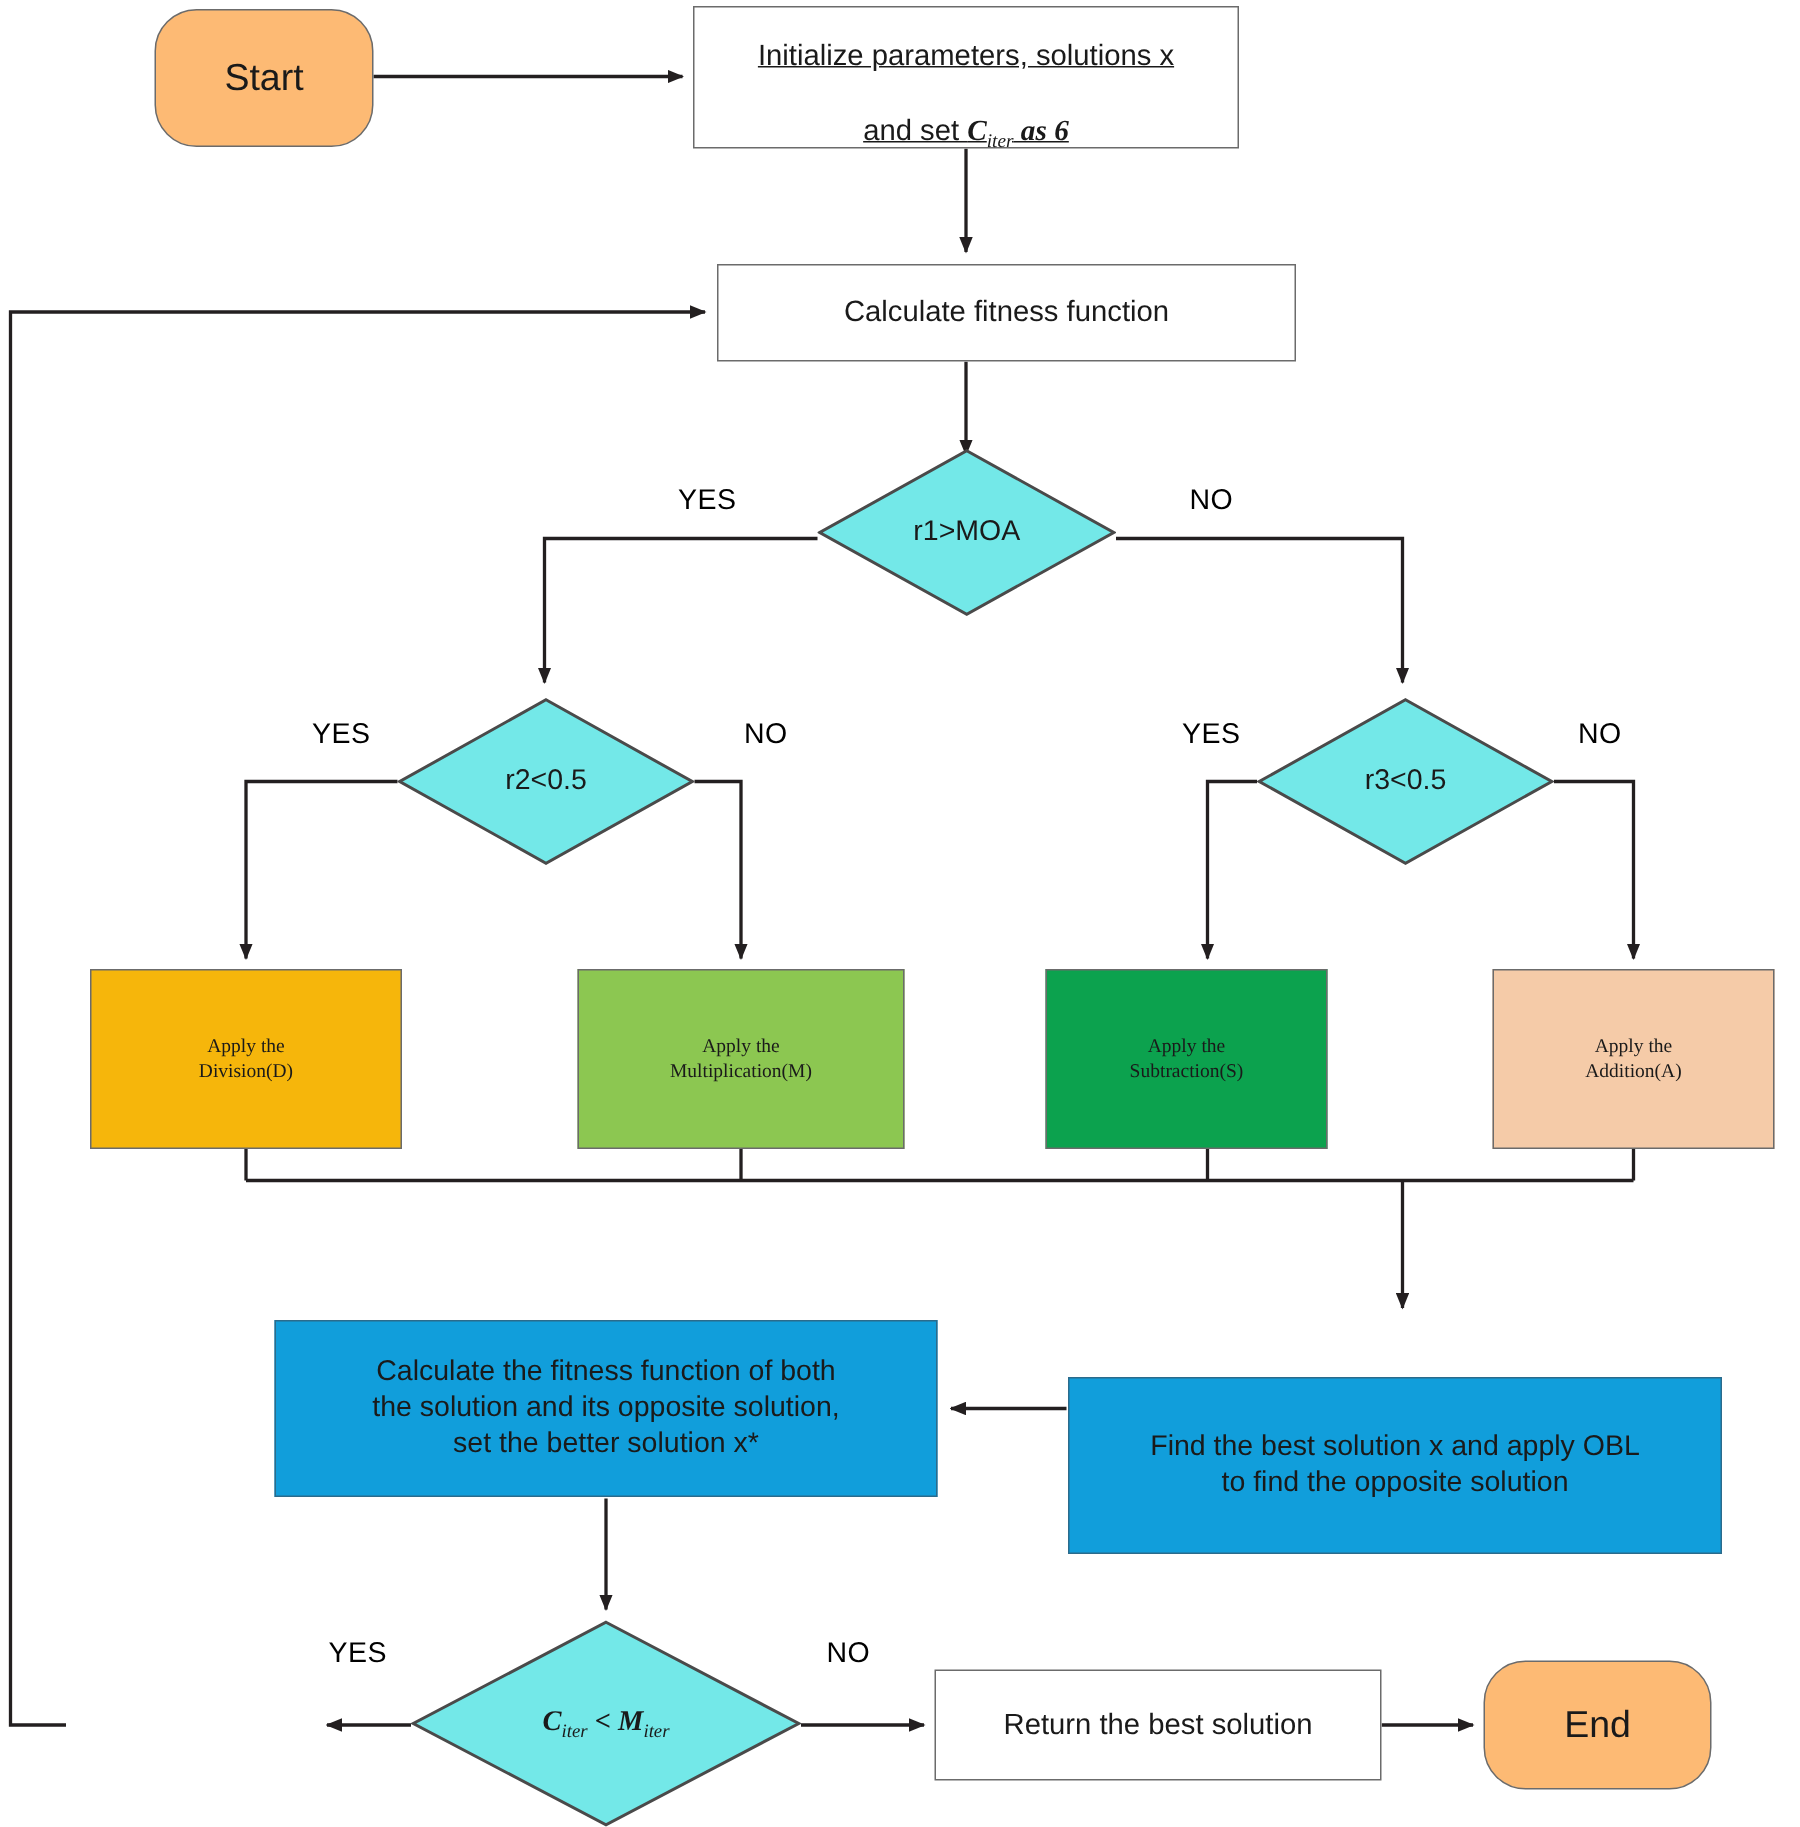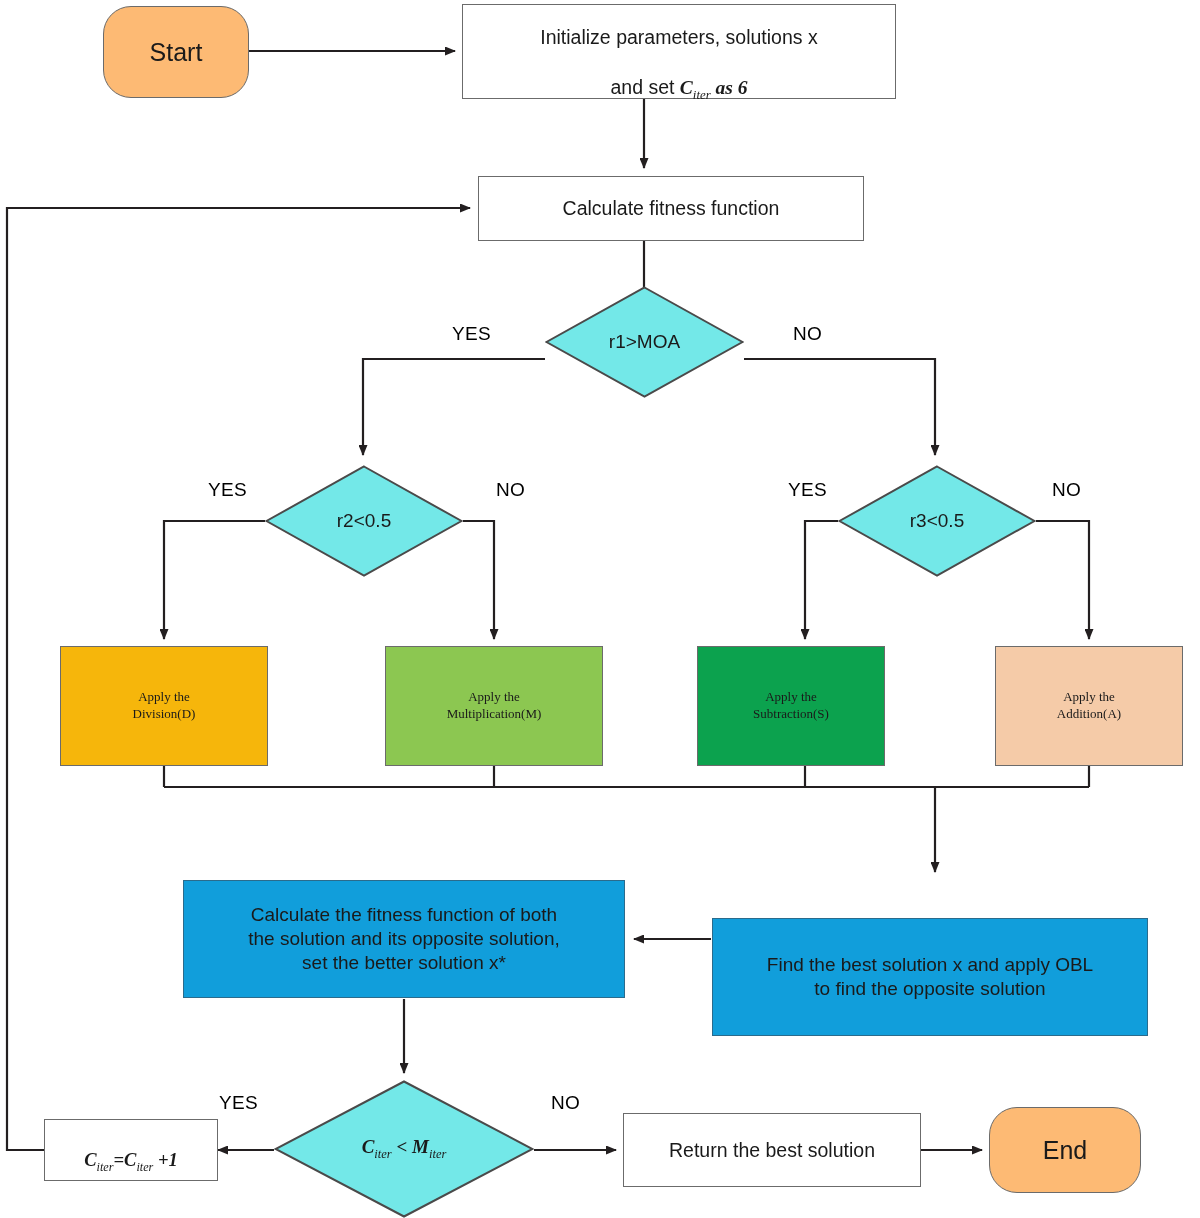--- a/index.html
+++ b/index.html
@@ -133,32 +133,32 @@
       <path d="M534,1150 L616,1150" marker-end="url(#arrow)"></path>
 
       <path d="M921,1150 L982,1150" marker-end="url(#arrow)"></path>
     </g>
   </svg>
 
   <div class="node terminator f-start" style="left:103px; top:6px; width:146px; height:92px;">
     <span class="node-text">Start</span>
   </div>
 
-  <div class="node rect f-proc" style="left:462px; top:4px; width:434px; height:95px;">
+  <div class="node rect f-proc" style="left:462px; top:4px; width:364px; height:95px;text-decoration:underline;">
     <div class="node-text">
       <span>Initialize parameters, solutions x</span><br>
       <span>and set </span><span class="mathit">C</span><sub class="it">iter</sub><span class="mathit"> as 6</span>
     </div>
   </div>
 
   <div class="node rect f-proc" style="left:478px; top:176px; width:386px; height:65px;">
     <span class="node-text">Calculate fitness function</span>
   </div>
 
-  <div class="diamond-wrap" style="left:545px; top:286px; width:199px; height:112px;">
+  <div class="diamond-wrap" style="left:545px; top:299px; width:199px; height:112px;">
     <svg class="diamond-shape" viewBox="0 0 199 112" preserveAspectRatio="none">
       <polygon points="99.5,1.5 197.5,56 99.5,110.5 1.5,56" fill="#73E8E8" stroke="#4a4a4a" stroke-width="2"></polygon>
     </svg>
     <div class="diamond-label f-dia">r1&gt;MOA</div>
   </div>
   <div class="edge-label" style="left:452px; top:323px;">YES</div>
   <div class="edge-label" style="left:793px; top:323px;">NO</div>
 
   <div class="diamond-wrap" style="left:265px; top:465px; width:198px; height:112px;text-decoration:underline;">
     <svg class="diamond-shape" viewBox="0 0 198 112" preserveAspectRatio="none">
@@ -213,25 +213,20 @@
     <svg class="diamond-shape" viewBox="0 0 260 138" preserveAspectRatio="none">
       <polygon points="130,1.5 258.5,69 130,136.5 1.5,69" fill="#73E8E8" stroke="#4a4a4a" stroke-width="2"></polygon>
     </svg>
     <div class="diamond-label f-dia">
       <span><span class="mathit">C</span><sub class="it">iter</sub><span class="mathit"> &lt; </span><span class="mathit">M</span><sub class="it">iter</sub></span>
     </div>
   </div>
   <div class="edge-label" style="left:219px; top:1092px;">YES</div>
   <div class="edge-label" style="left:551px; top:1092px;">NO</div>
 
-  <div class="node rect f-small" style="left:44px; top:1119px; width:174px; height:62px;">
-    <span class="node-text">
-      <span class="mathit">C</span><sub class="it">iter</sub><span class="mathit">=</span><span class="mathit">C</span><sub class="it">iter</sub><span class="mathit"> +1</span>
-    </span>
-  </div>
 
   <div class="node terminator f-start" style="left:989px; top:1107px; width:152px; height:86px;">
     <span class="node-text">End</span>
   </div>
 
   <div class="node rect f-proc" style="left:623px; top:1113px; width:298px; height:74px;">
     <span class="node-text">Return the best solution</span>
   </div>
 
 </div>

